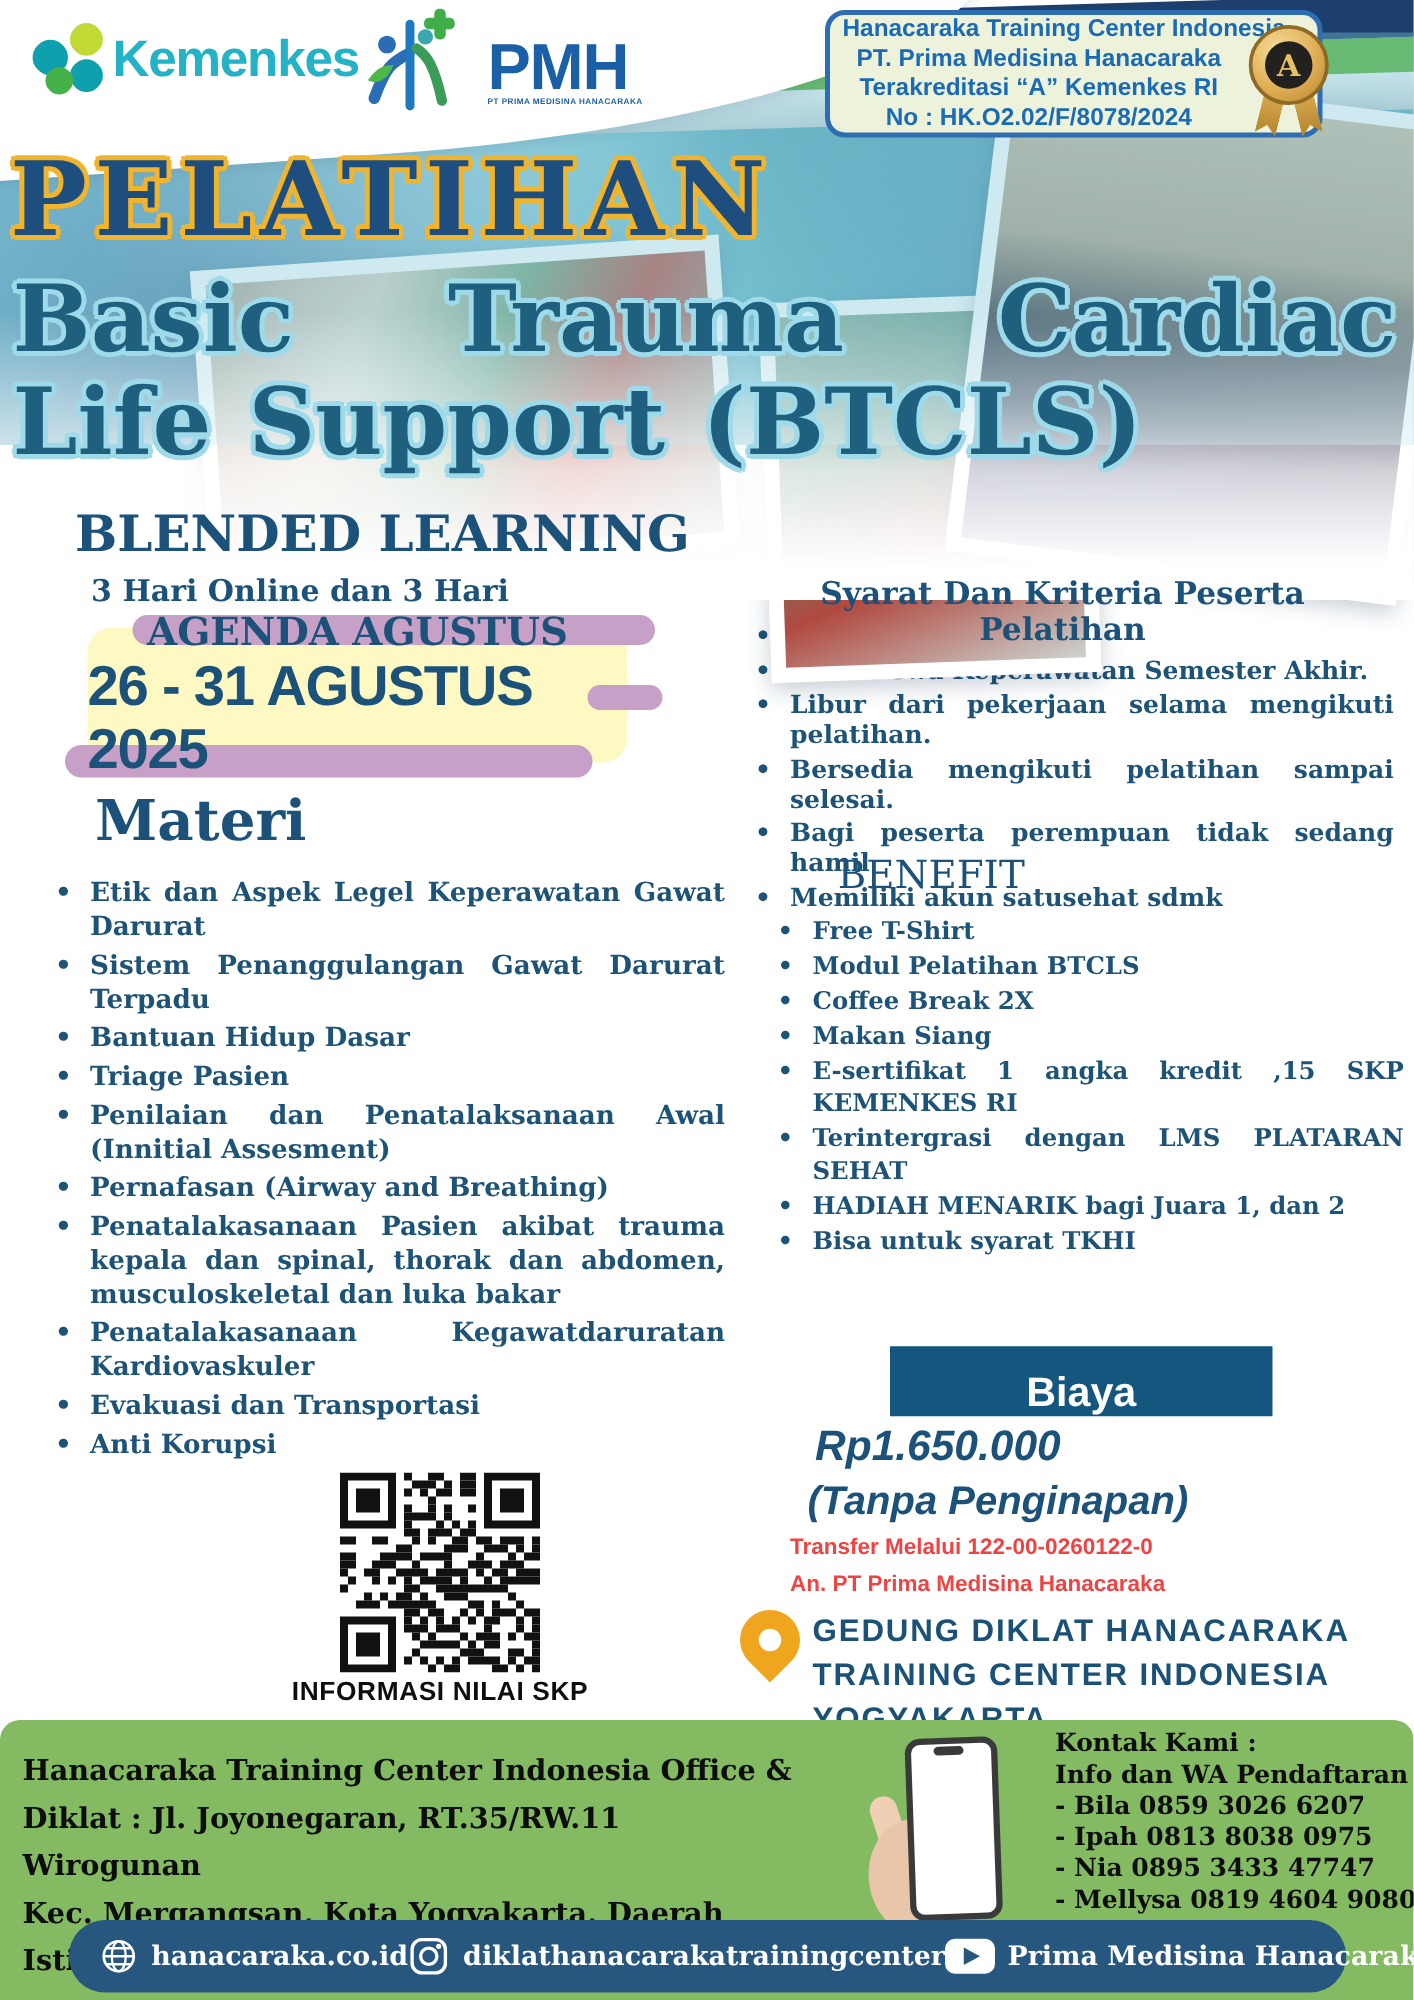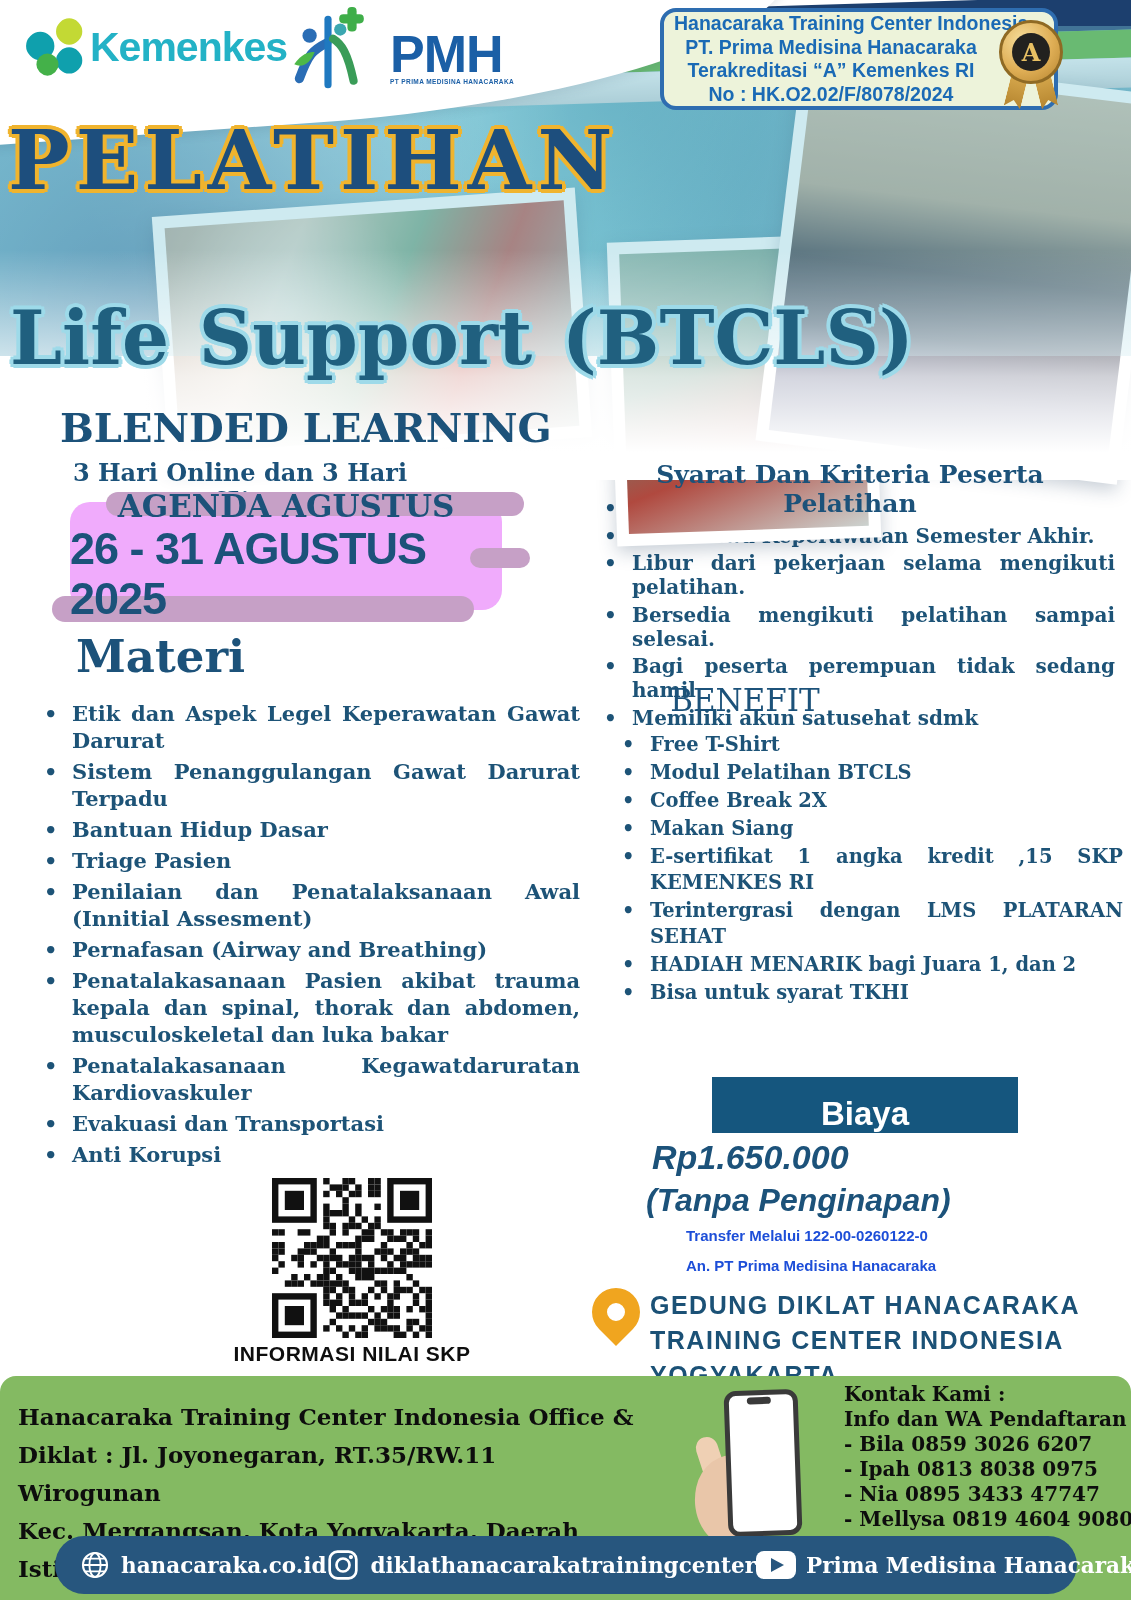--- a/index.html
+++ b/index.html
@@ -60,21 +60,21 @@
                 -4px 0 0 #f0b42e,4px 0 0 #f0b42e,0 -4px 0 #f0b42e,0 4px 0 #f0b42e;}
   .title-line1{position:absolute;left:10px;right:14px;top:216px;z-index:8;display:flex;justify-content:space-between;}
   .title-line1 span,.title-line2{font-size:74px;font-weight:bold;color:#20607f;line-height:80px;
     text-shadow:-3px -3px 0 #9edae9,3px -3px 0 #9edae9,-3px 3px 0 #9edae9,3px 3px 0 #9edae9,
                 -4px 0 0 #9edae9,4px 0 0 #9edae9,0 -4px 0 #9edae9,0 4px 0 #9edae9;}
   .title-line2{position:absolute;left:10px;top:298px;z-index:8;word-spacing:4px;}
   .subtitle{position:absolute;left:60px;top:404px;z-index:8;font-size:40px;font-weight:bold;color:#1c527a;}
   
   .mode-note{position:absolute;left:40px;top:458px;width:400px;text-align:center;z-index:8;
     font-size:24px;font-weight:bold;color:#1c527a;}
-  .agenda{position:absolute;left:70px;top:502px;width:432px;height:108px;background:#f0abfc;border-radius:20px;z-index:8;
+  .agenda{position:absolute;left:70px;top:502px;width:432px;height:108px;background:#fef9c3;border-radius:20px;z-index:8;
     display:flex;flex-direction:column;align-items:center;justify-content:center;}
   .agenda::before{content:"";position:absolute;top:-10px;left:36px;right:-22px;height:24px;background:#c6a0c6;border-radius:12px;}
   .agenda::after{content:"";position:absolute;bottom:-12px;left:-18px;right:28px;height:26px;background:#c6a0c6;border-radius:13px;}
   .agenda-strip{position:absolute;top:46px;right:-28px;width:60px;height:20px;background:#c6a0c6;border-radius:10px;}
   .agenda-title{position:relative;z-index:2;font-size:31px;font-weight:bold;color:#1c527a;}
   .agenda-date{position:relative;z-index:2;font-family:"Liberation Sans",sans-serif;font-weight:bold;
     font-size:45px;color:#1c527a;letter-spacing:-1px;line-height:50px;}
   .materi-title{position:absolute;left:76px;top:630px;font-size:45px;font-weight:bold;color:#1c527a;}
   ul.blist{list-style:none;margin:0;padding:0;position:absolute;}
   ul.blist li{position:relative;padding-left:32px;font-weight:bold;color:#1d5377;text-align:justify;}
@@ -95,22 +95,22 @@
   .benefit-list{left:618px;top:732px;width:505px;}
   .benefit-list li{font-size:19.5px;line-height:26px;margin-bottom:2px;text-align:left;}
   
   .biaya-bar{position:absolute;left:712px;top:1077px;width:306px;height:56px;background:#15567e;
     display:flex;align-items:flex-end;justify-content:center;}
   .biaya-bar span{font-family:"Liberation Sans",sans-serif;font-weight:bold;font-size:33px;color:#ffffff;}
   .price{position:absolute;left:652px;top:1138px;font-family:"Liberation Sans",sans-serif;
     font-weight:bold;font-style:italic;font-size:34px;color:#1c527a;}
   .price-note{position:absolute;left:646px;top:1182px;font-family:"Liberation Sans",sans-serif;
     font-weight:bold;font-style:italic;font-size:32px;color:#1c527a;}
-  .transfer,.account{position:absolute;left:686px;font-family:"Liberation Sans",sans-serif;
-    font-weight:bold;font-size:15px;color:#1d4ed8;}
+  .transfer,.account{position:absolute;left:632px;font-family:"Liberation Sans",sans-serif;
+    font-weight:bold;font-size:18px;color:#ef4444;}
   .transfer{top:1227px;}
   .account{top:1257px;}
   .venue{position:absolute;left:650px;top:1288px;width:470px;}
   .venue div{font-family:"Liberation Sans",sans-serif;font-weight:bold;font-size:25px;
     color:#1b5176;letter-spacing:1.5px;line-height:35px;}
   .pin{position:absolute;left:592px;top:1288px;width:48px;height:48px;background:#f0a51f;
     border-radius:50% 50% 50% 0;transform:rotate(-45deg);}
   .pin::after{content:"";position:absolute;left:15px;top:15px;width:18px;height:18px;background:#ffffff;border-radius:50%;}
   
   .footer{position:absolute;left:0;top:1376px;width:1131px;height:224px;background:#84ba62;
@@ -189,20 +189,25 @@
     <div class="medal">
       <div class="ribbon ribbon-l"></div>
       <div class="ribbon ribbon-r"></div>
       <div class="medal-ring">
           <div class="medal-core">A</div>
         </div>
     </div>
   </div>
 
   <div class="kicker">PELATIHAN</div>
+  <div class="title-line1">
+    <span>Basic</span>
+    <span>Trauma</span>
+    <span>Cardiac</span>
+  </div>
   <div class="title-line2">Life Support (BTCLS)</div>
   <div class="subtitle">BLENDED LEARNING</div>
 
   <div class="mode-note">3 Hari Online dan 3 Hari offline</div>
   <div class="agenda">
     <div class="agenda-strip"></div>
     <div class="agenda-title">AGENDA AGUSTUS</div>
     <div class="agenda-date">26 - 31 AGUSTUS 2025</div>
   </div>
 

